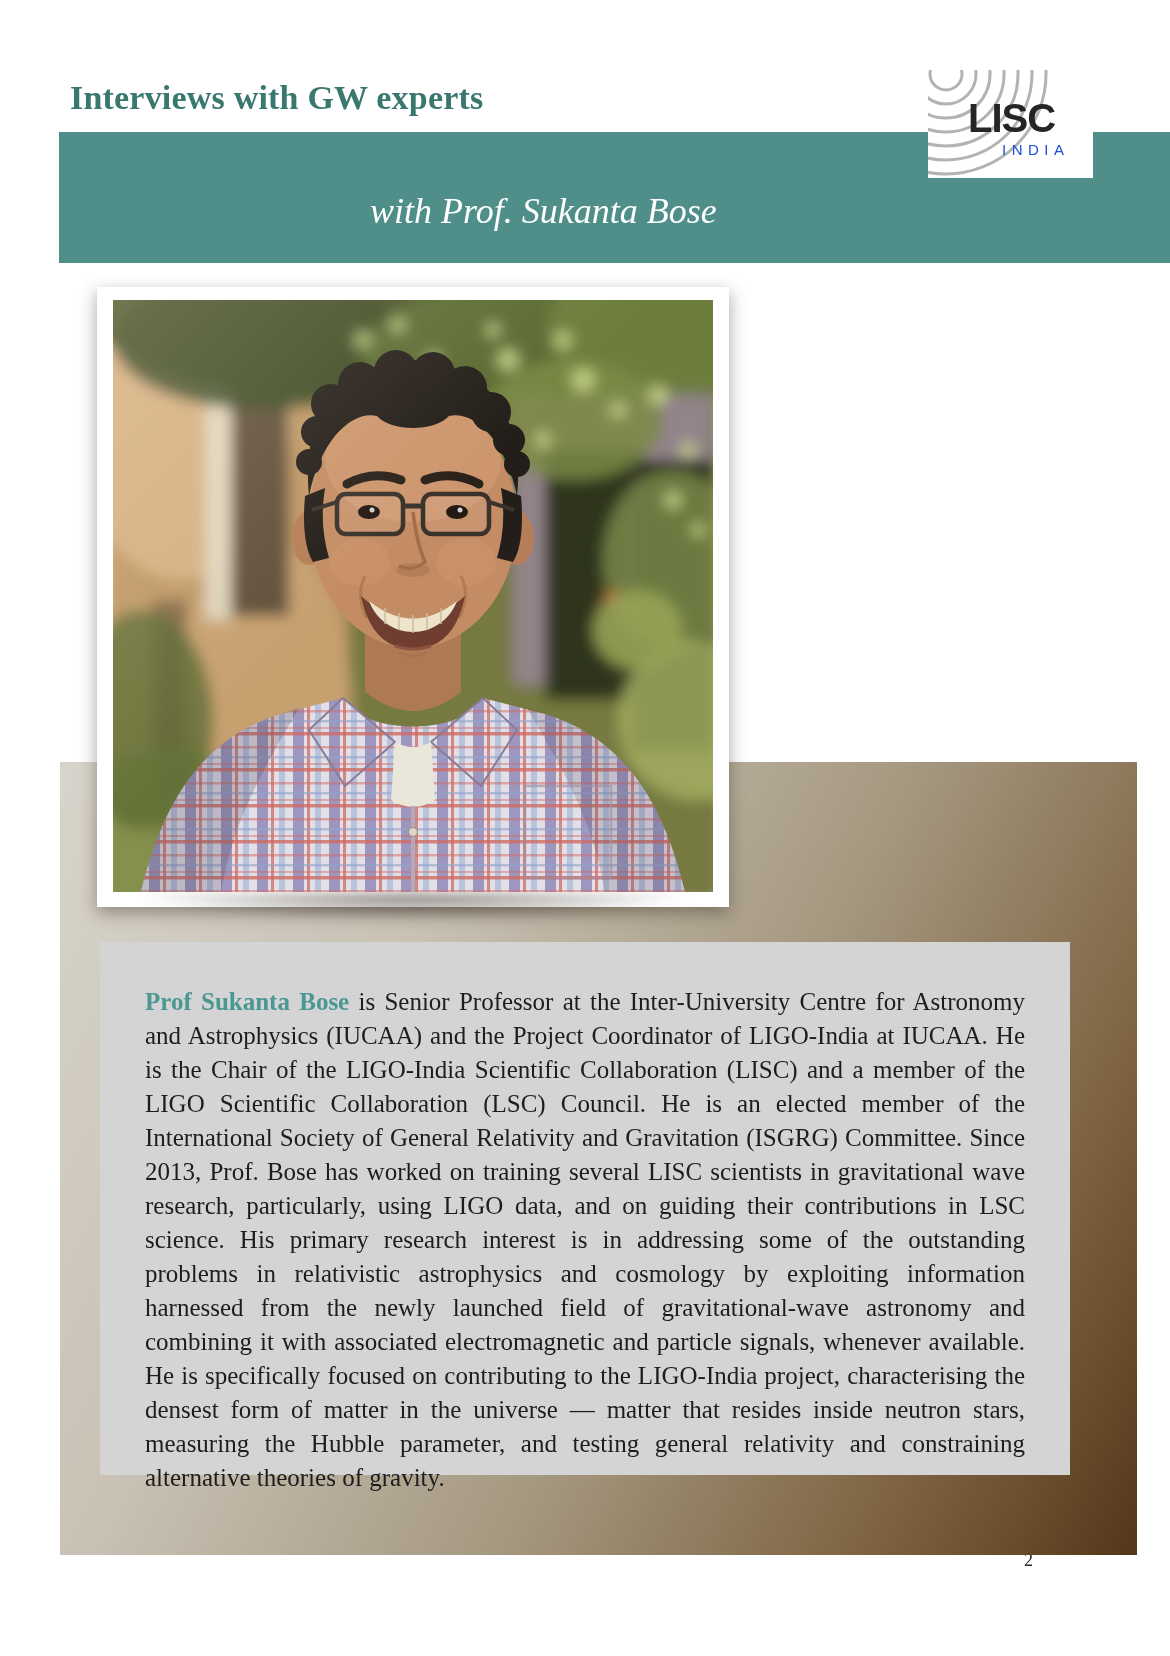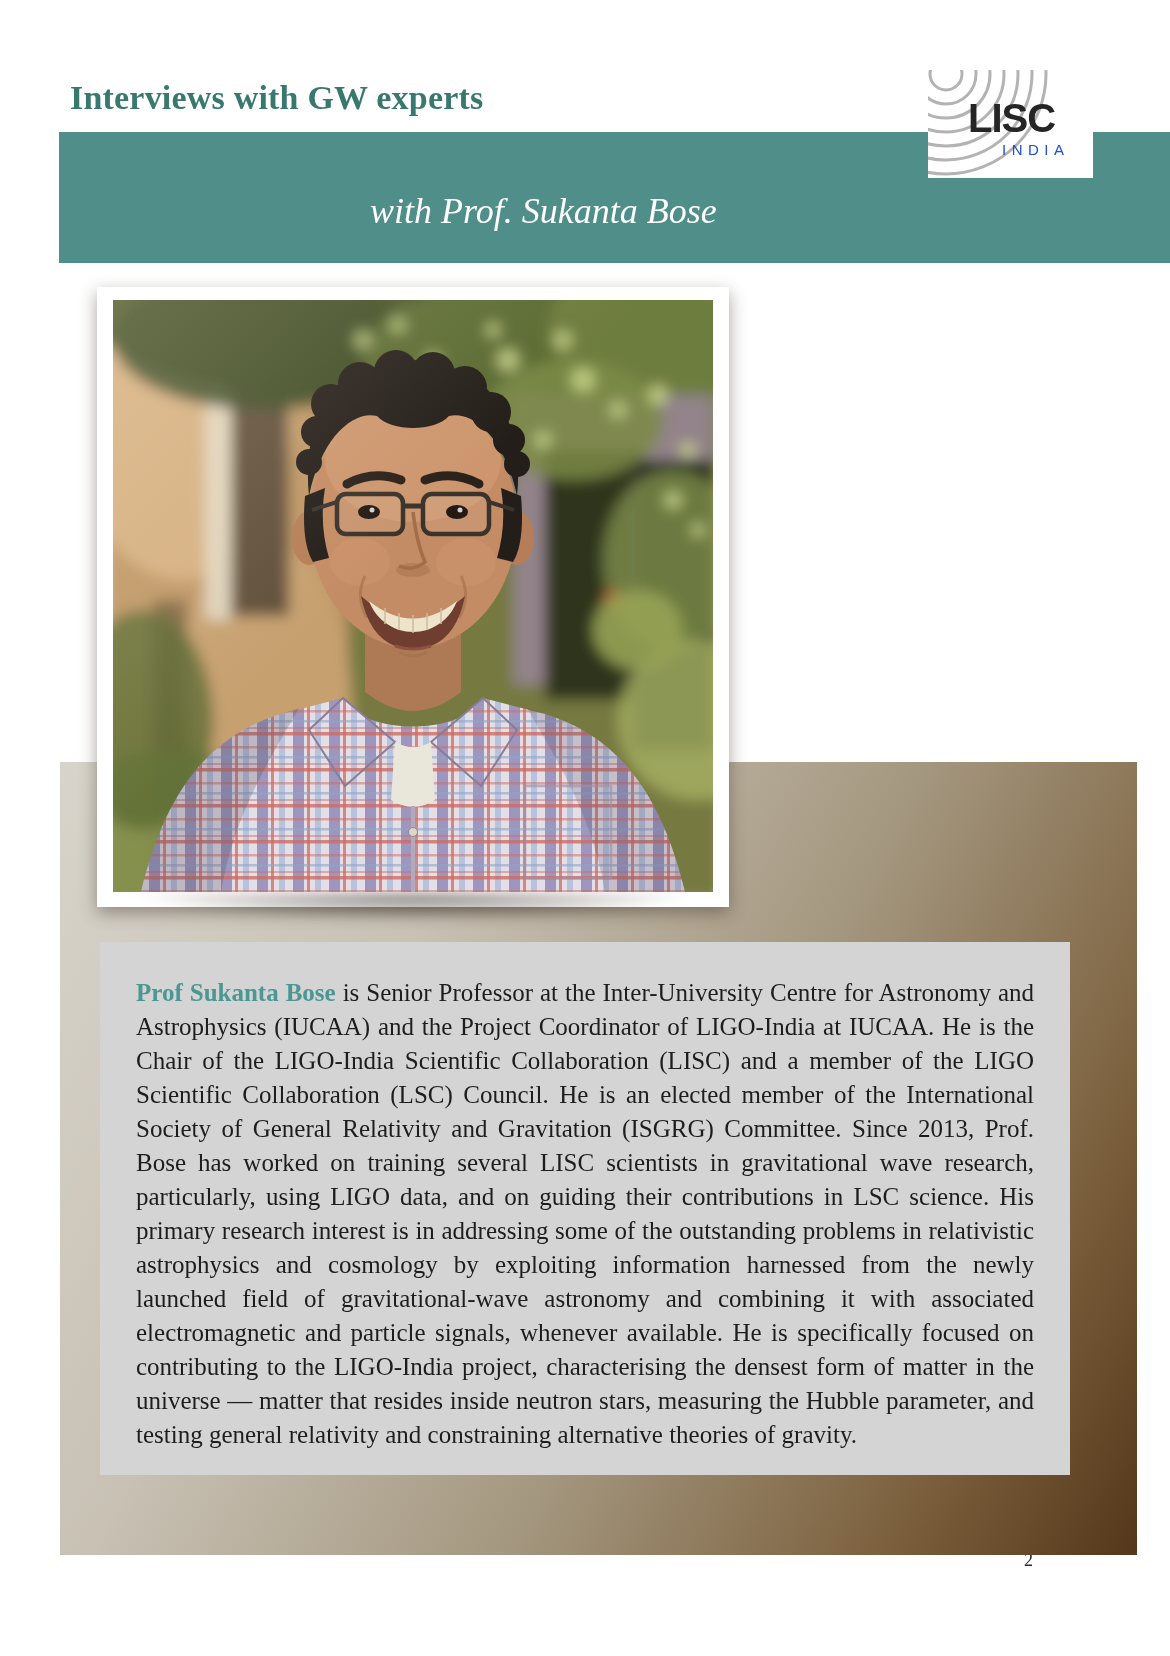--- a/index.html
+++ b/index.html
@@ -60,21 +60,21 @@
     background:radial-gradient(ellipse at 50% 0%, rgba(40,30,20,0.55), rgba(40,30,20,0) 68%);
     filter:blur(5px);
   }
   .photo{display:block;width:600px;height:592px;}
   
   .bio-box{
     position:absolute;left:100px;top:942px;width:970px;height:533px;z-index:2;
     background:var(--bio-box-gray,#D4D4D4);box-sizing:border-box;padding:31px 33px;
   }
   .bio-text{
-    margin:3px;font-size:25px;line-height:34px;text-align:justify;
+    margin:12px;font-size:25px;line-height:34px;text-align:justify;
     color:var(--body-text,#1D1D1D);
   }
   .bio-name{font-weight:bold;color:var(--name-teal,#4A9793);}
   
   .page-number{
     position:absolute;left:1024px;top:1550px;font-size:18px;color:#2a2a2a;
   }
 </style>
 </head>
 <body>

